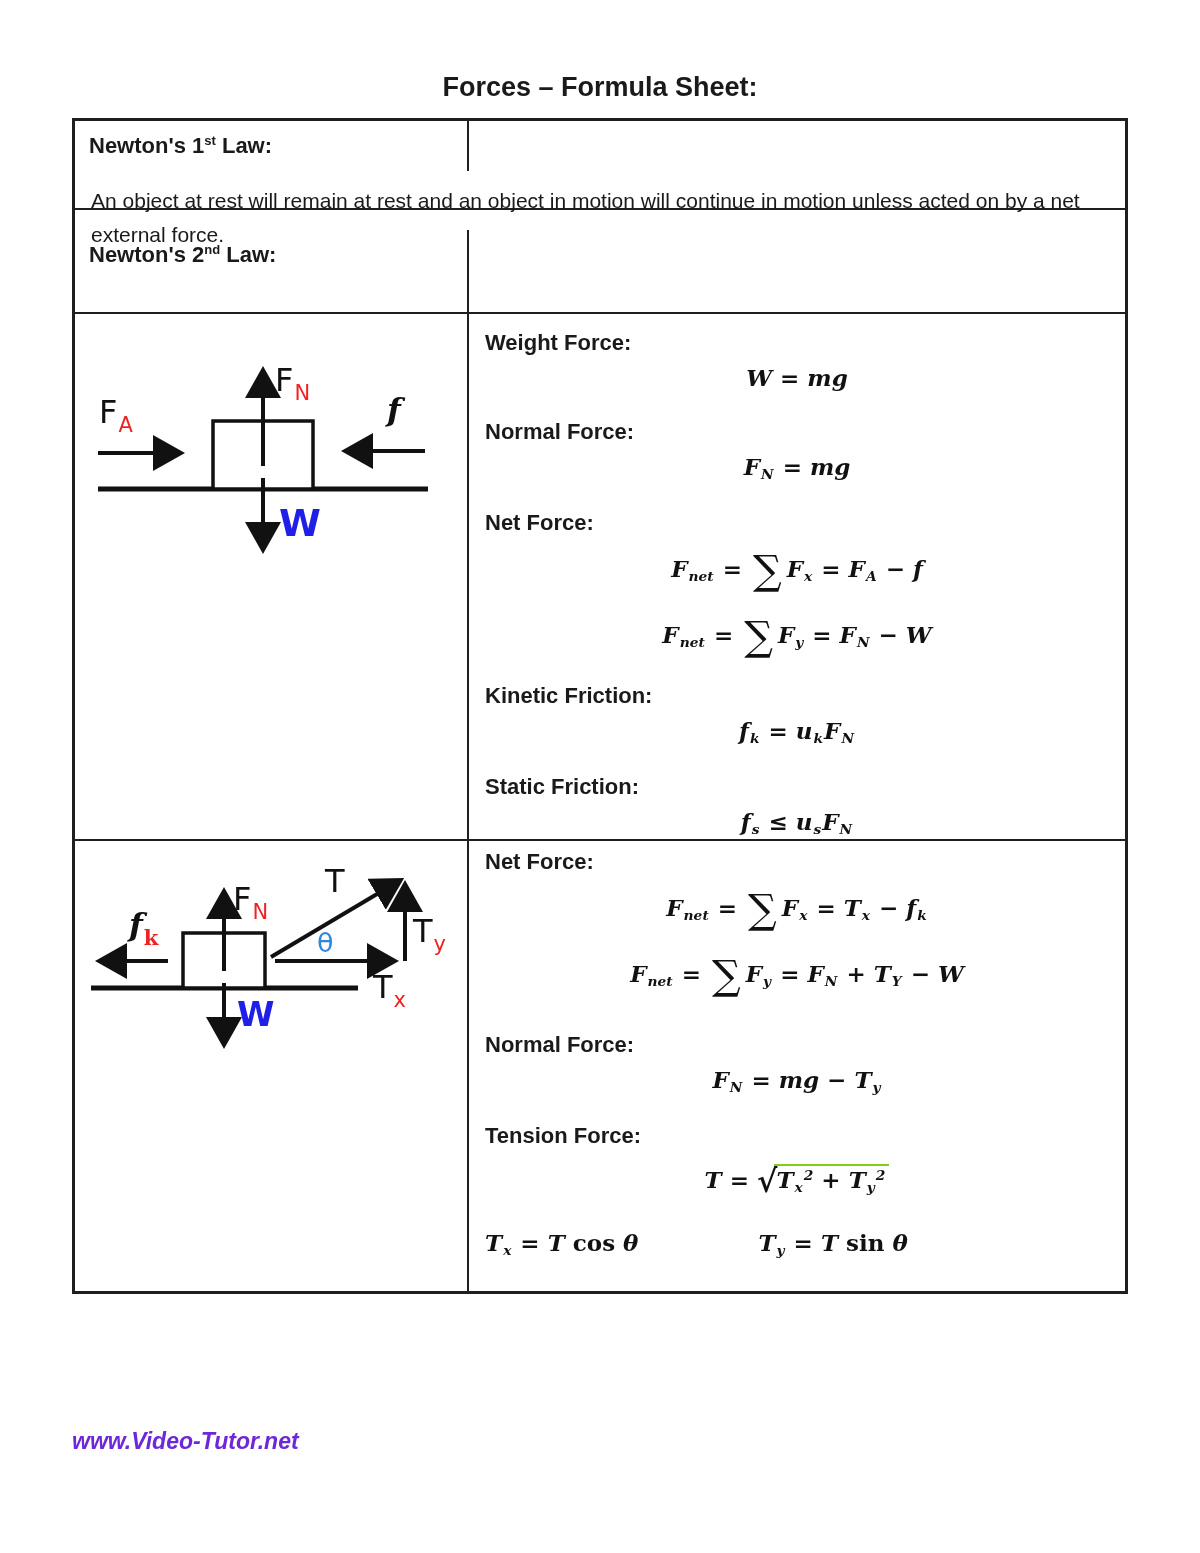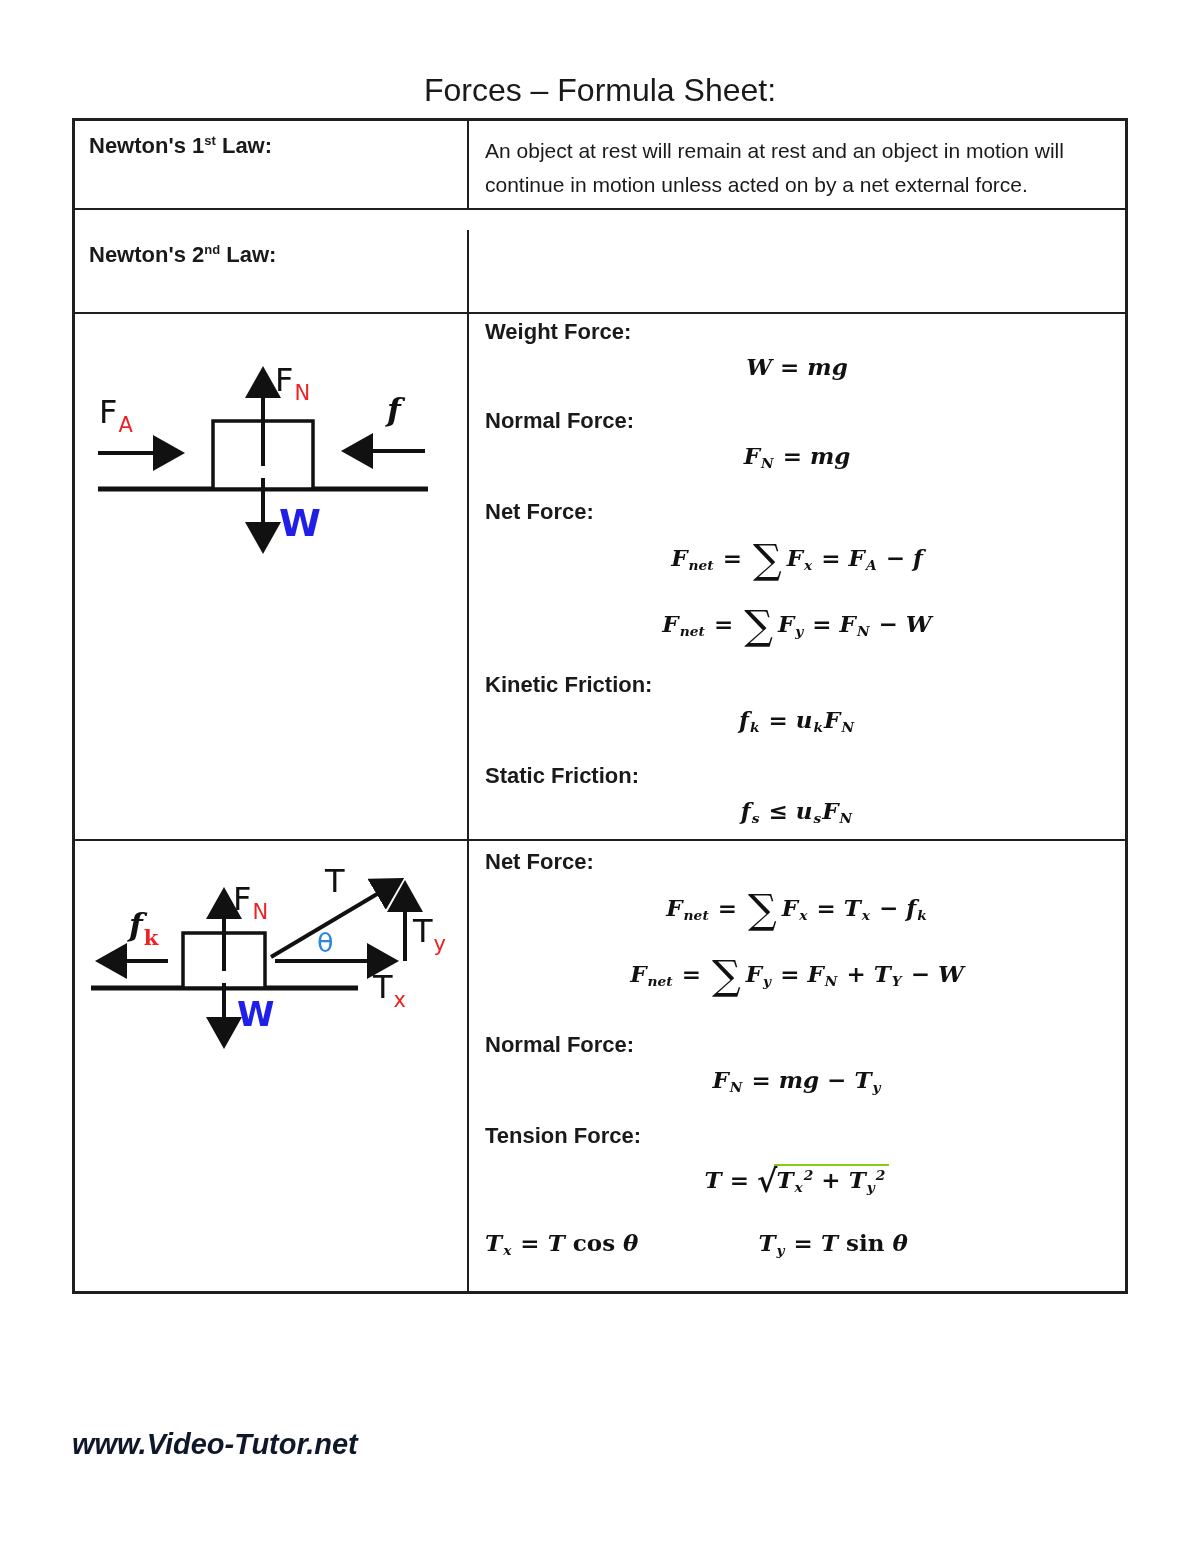--- a/index.html
+++ b/index.html
@@ -4,40 +4,40 @@
 <style>
   * { margin: 0; padding: 0; box-sizing: border-box; }
   html, body { background: #ffffff; }
   body {
     width: 1200px; height: 1553px; position: relative;
     font-family: "Liberation Sans", sans-serif;
     color: #1a1a1a;
   }
   .page-title {
     position: absolute; top: 72px; left: 0; width: 100%;
-    text-align: center; font-size: 32px; font-weight: normal;
+    text-align: center; font-size: 27px; font-weight: bold;
     letter-spacing: 0px;
   }
   .sheet-table {
     position: absolute; left: 72px; top: 118px; width: 1056px;
     border: 3px solid #1f1f1f;
   }
   .trow { display: flex; border-bottom: 2px solid #1f1f1f; }
   .trow:last-child { border-bottom: none; }
   .cell-left {
     width: 394px; flex-shrink: 0; border-right: 2px solid #1f1f1f;
     padding: 12px 14px; position: relative;
   }
   .cell-right { flex: 1; padding: 10px 16px; border-radius: 7px; }
   .law-label { font-weight: bold; font-size: 22px; }
   .law-label sup { font-size: 13px; font-weight: bold; }
   .body-text { font-size: 21px; line-height: 1.6; padding-top: 3px; }
 
   
-  .row-law1 { height: 89px; }
+  .row-law1 { height: 89px; flex-direction: column; }
   .row-law2 { height: 84px; margin-top: 20px; }
   .row-law3 { height: 123px; }
   .row-block1 { height: 527px; }
   .row-block2 { height: 450px; }
 
   
   .formula {
     display: block; text-align: center;
     font-family: "DejaVu Serif", serif;
     font-style: italic; font-weight: bold;
@@ -49,21 +49,21 @@
   .formula .sum { font-style: normal; font-weight: normal; font-size: 1.75em; vertical-align: -0.18em; margin: 0 5px 0 3px; line-height: 1; display: inline-block; }
   .formula .rm { font-style: normal; }
   .formula .sqrt { display: inline-block; }
   .formula .sqrt-sign { font-style: normal; font-size: 1.35em; vertical-align: -0.12em; }
   .formula .radicand { border-top: 2px solid #84cc16; padding: 0 4px 0 2px; margin-left: -3px; }
   .sum-line { margin: 14px 0 26px; }
   .formula-pair { display: flex; justify-content: flex-start; gap: 120px; margin-top: 6px; }
   .formula-pair .formula { margin: 0; }
 
   .sec-heading { font-weight: bold; font-size: 22px; }
-  .cell-right.sections { padding-top: 5px; }
+  .cell-right.sections { padding-top: 16px; }
   .cell-right.sections2 { padding-top: 8px; }
   .mb-lg { margin-bottom: 36px !important; }
 
   
   .law2-right { display: flex; align-items: center; justify-content: center; }
   .law2-right .formula { margin: 0; }
   .law3-formula { margin-top: 20px; margin-bottom: 0; }
 
   
   .diagram { position: absolute; left: 0; }
@@ -75,22 +75,22 @@
     white-space: nowrap;
   }
   .dlabel .dsub { font-size: 21px; position: relative; top: 9px; left: 1px; }
   .red { color: #ee2222; }
   .blue { color: #1f1fe8; font-weight: bold; }
   .lightblue { color: #2e86dd; }
   .italic-f { font-family: "DejaVu Serif", serif; font-style: italic; font-weight: bold; }
 
   .footer-link {
     position: absolute; left: 72px; top: 1428px;
-    font-size: 29px; font-weight: bold; font-style: italic;
-    color: #0f172a;
+    font-size: 23px; font-weight: bold; font-style: italic;
+    color: #6d28d9;
   }
 </style>
 </head>
 <body>
 
 <div class="page-title">Forces – Formula Sheet:</div>
 
 <div class="sheet-table">
 
   <div class="trow row-law1">

